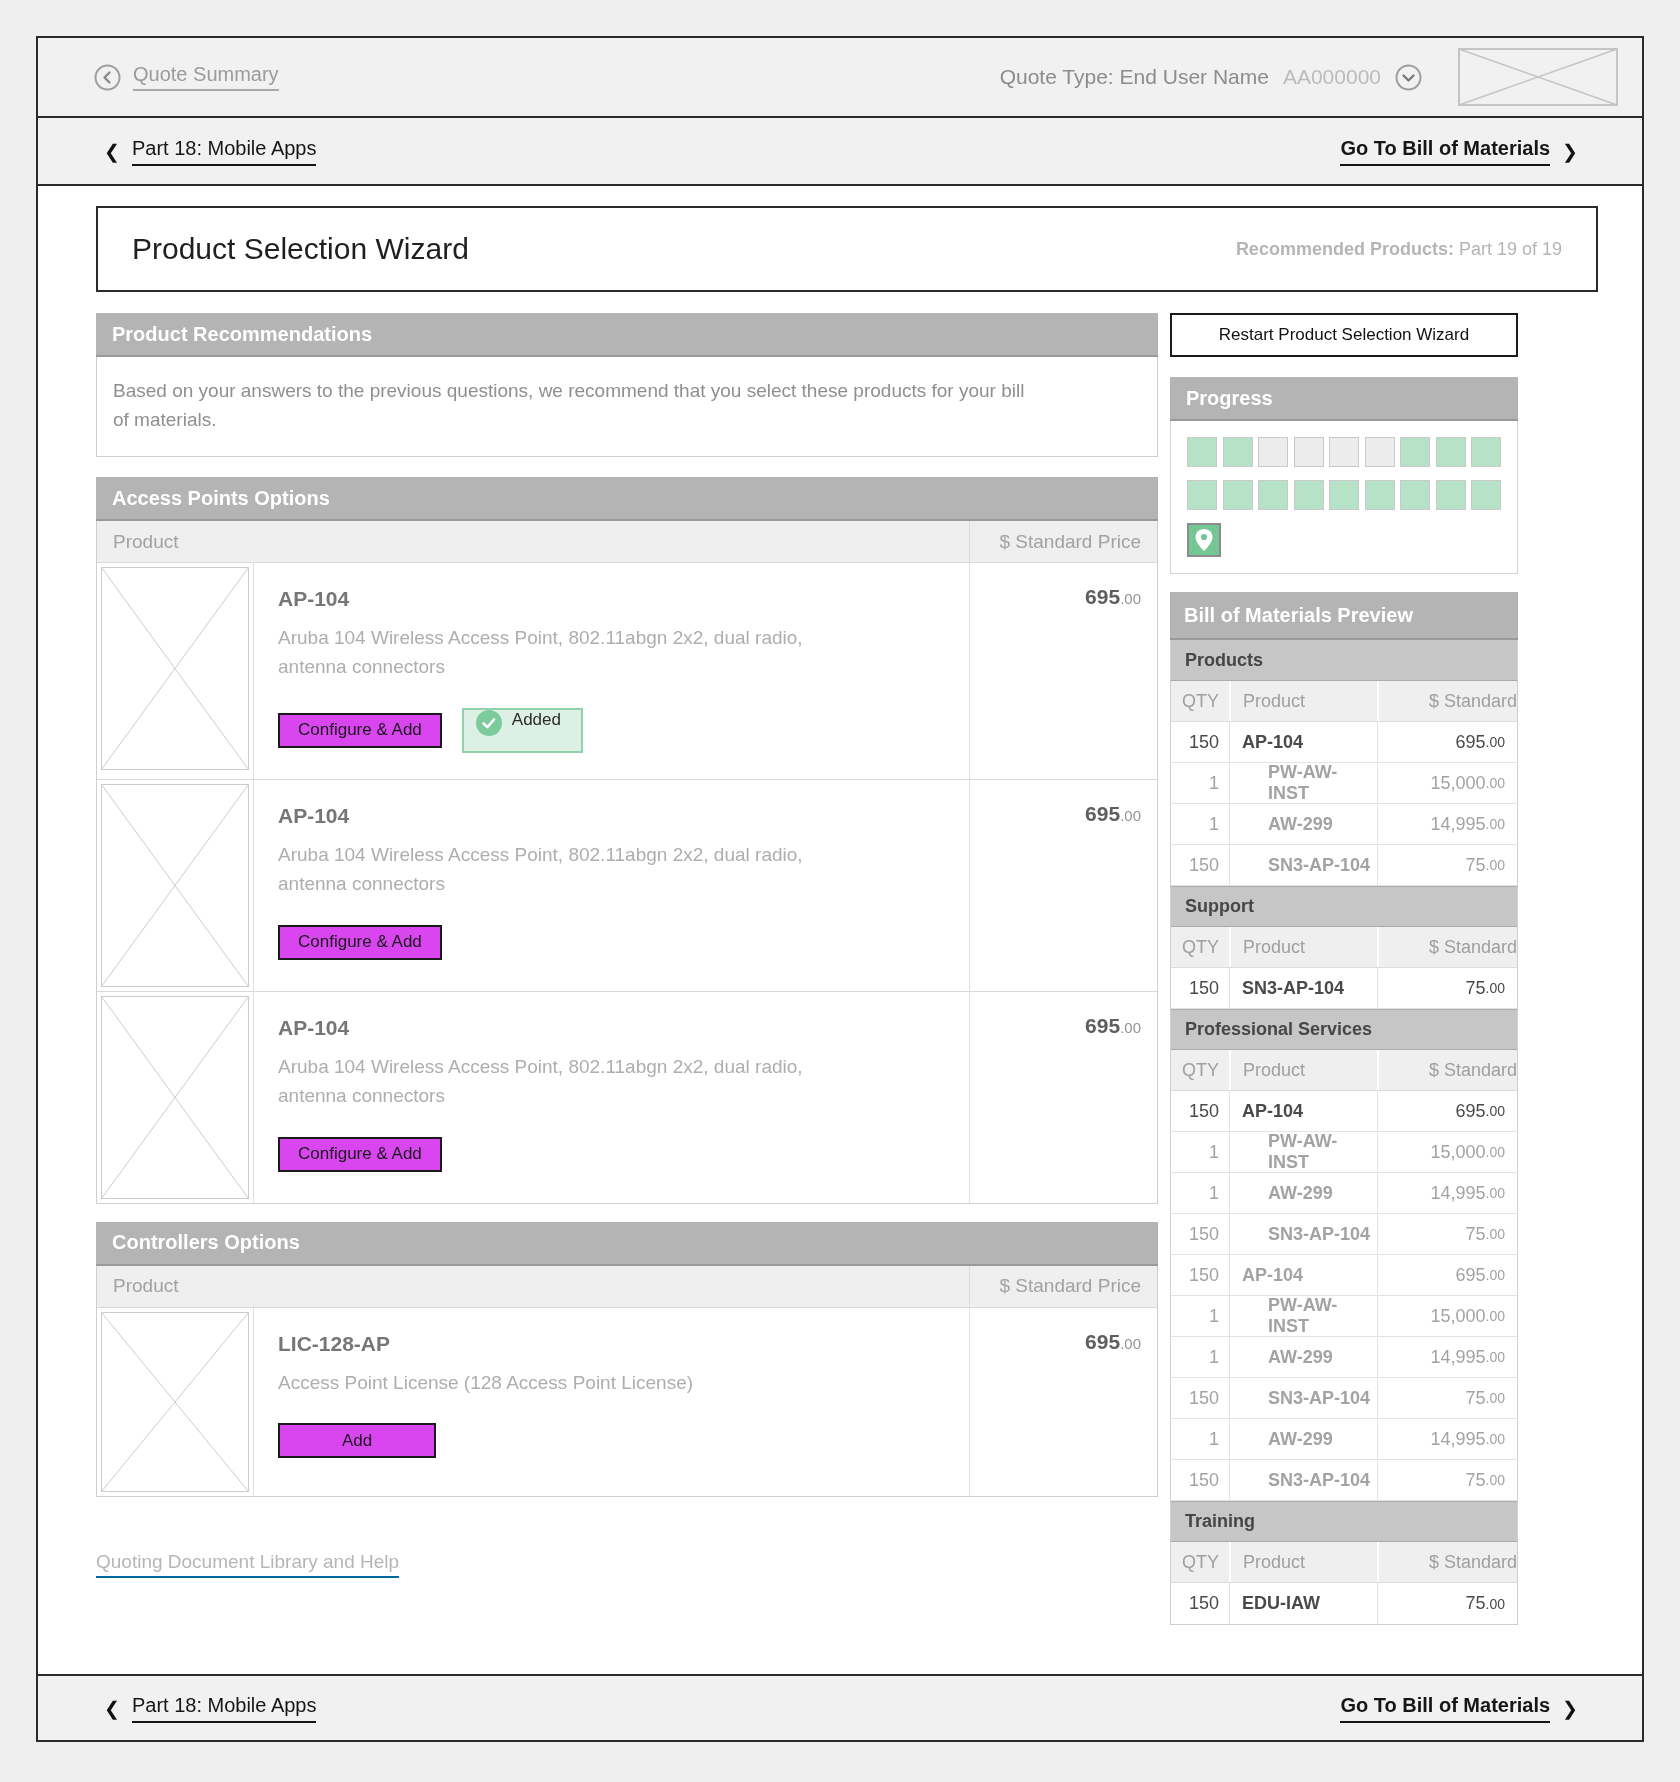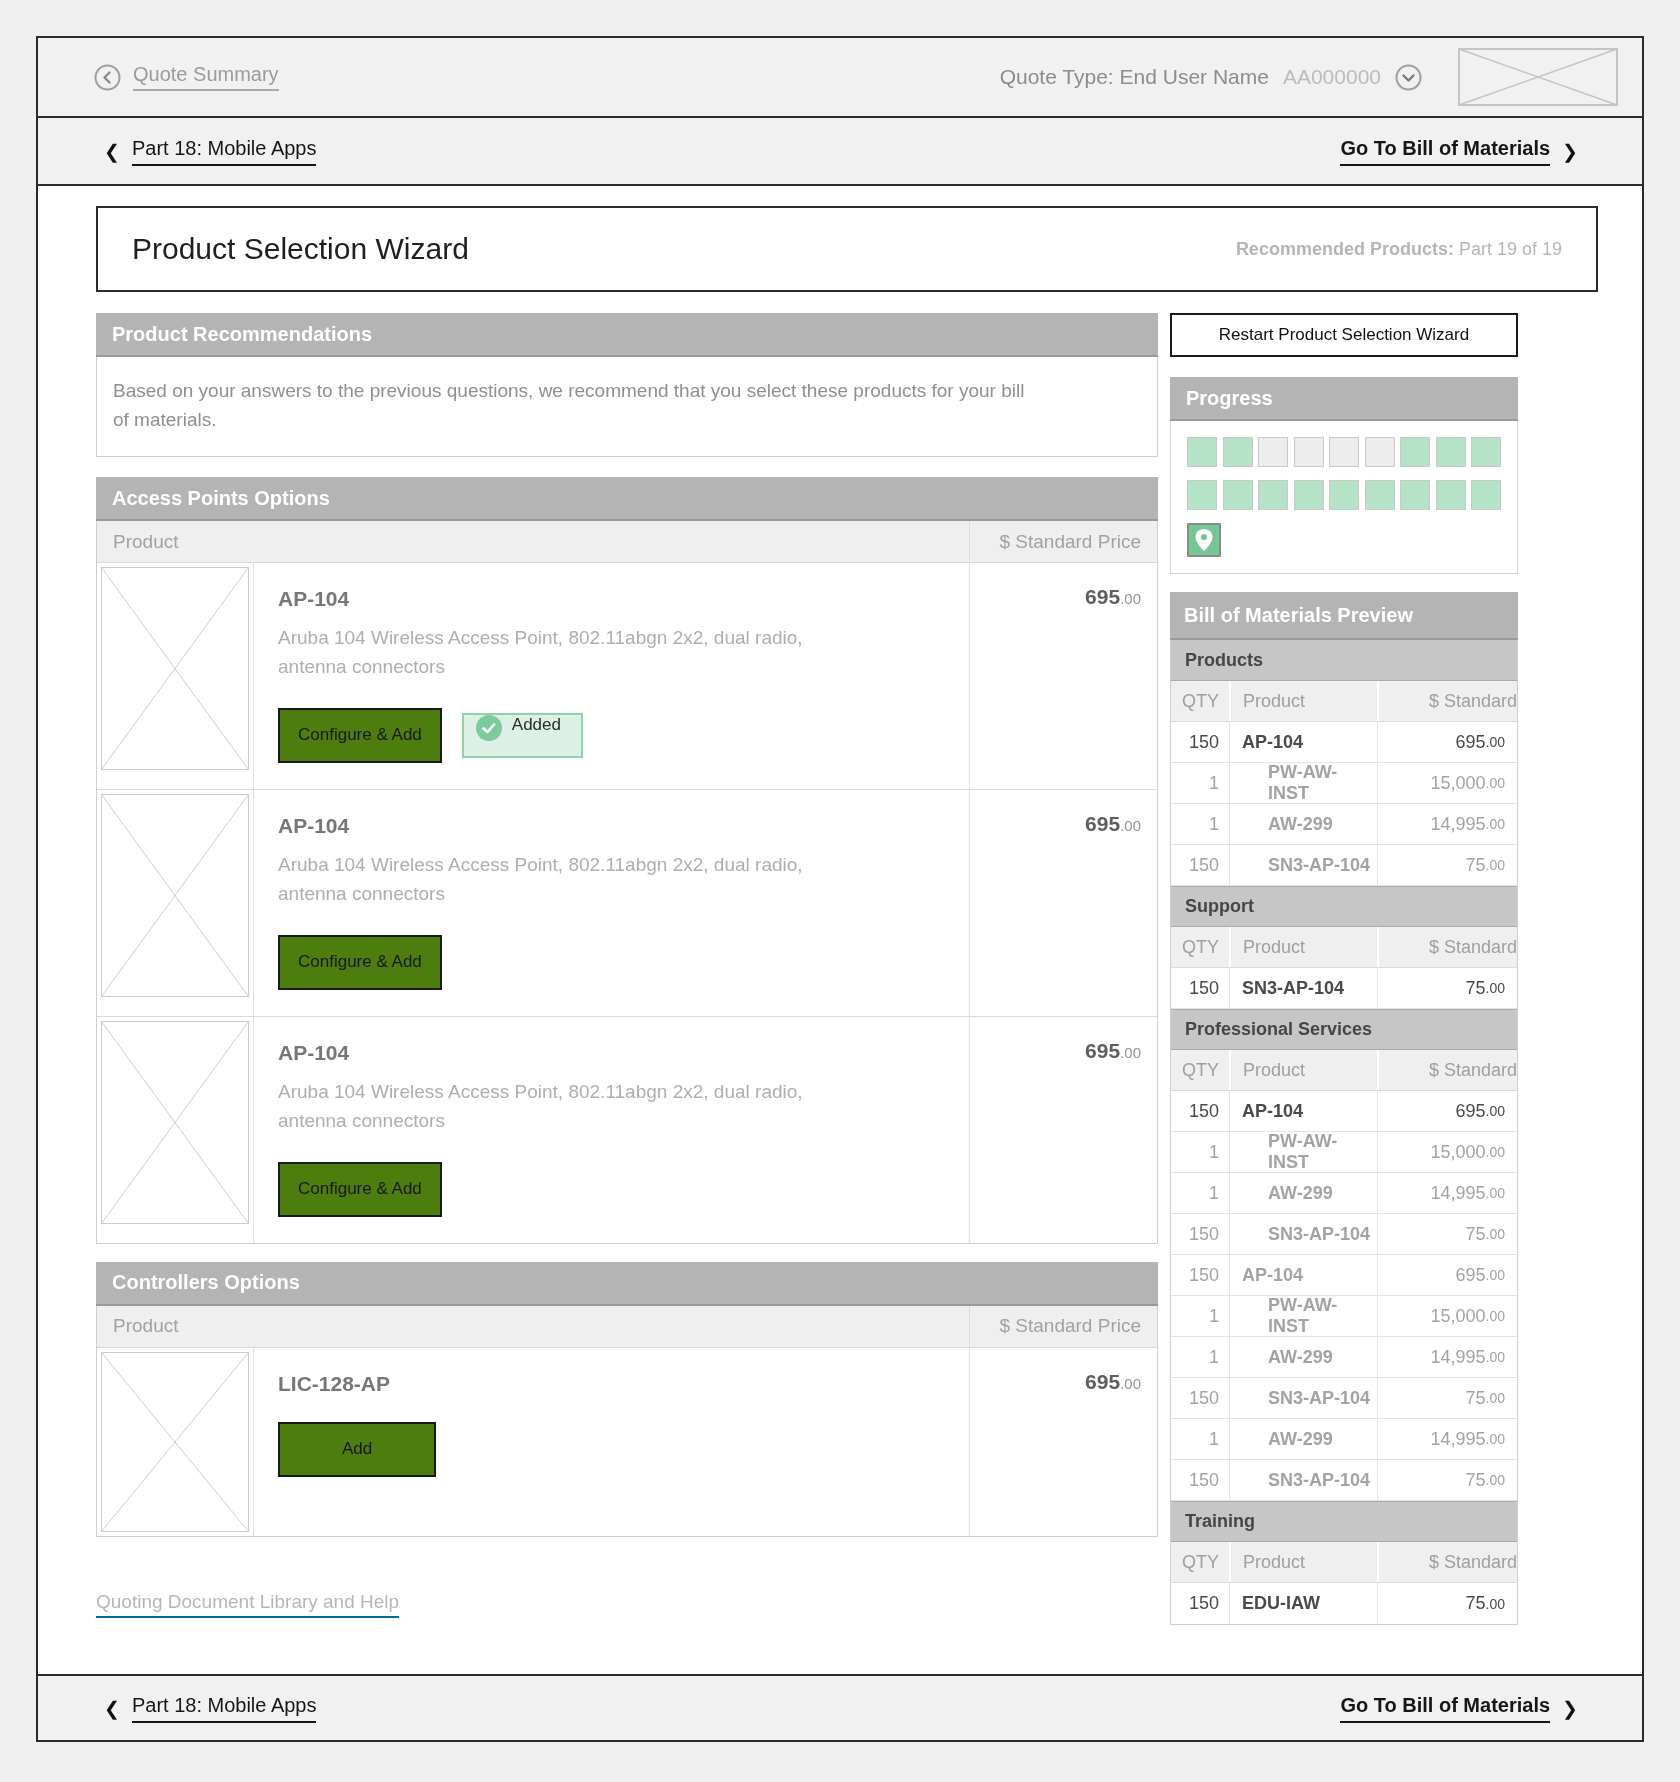--- a/index.html
+++ b/index.html
@@ -84,22 +84,22 @@
   }
   .prow { display: flex; border-bottom: 1px solid #d9d9d9; }
   .prow:last-child { border-bottom: none; }
   .prow-img { width: 157px; flex: 0 0 auto; border-right: 1px solid #e0e0e0; padding: 4px; }
   .prow-img svg { display: block; width: 100%; }
   .prow-info { flex: 1 1 auto; padding: 24px 20px 26px 24px; }
   .prow-name { font-size: 21px; font-weight: bold; color: #767676; }
   .prow-desc { margin-top: 12px; font-size: 19px; color: #aeaeae; line-height: 1.55; max-width: 545px; }
   .prow-actions { margin-top: 26px; display: flex; align-items: center; gap: 20px; }
   .wire-btn {
-    border: 2px solid #1a1a1a; background: #4d7c0f; color: #1a1a1a;
-    font-size: 17px; font-family: inherit; height: 55px; min-width: 158px;
+    border: 2px solid #1a1a1a; background: #d946ef; color: #1a1a1a;
+    font-size: 17px; font-family: inherit; height: 35px; min-width: 158px;
     padding: 0 18px; cursor: pointer; display: inline-flex; align-items: center; justify-content: center;
   }
   .added-badge {
     height: 45px; padding: 0 20px 0 12px; display: inline-flex; gap: 10px;
     background: #dcf0e5; border: 2px solid #8fd2ab; color: #2b2b2b; font-size: 17px;
   }
   .prow-price {
     width: 188px; flex: 0 0 auto; border-left: 1px solid #e0e0e0;
     text-align: right; padding: 22px 16px 0 0;
   }
@@ -299,20 +299,21 @@
         <div class="prow">
           <div class="prow-img">
   <svg viewBox="0 0 149 180" preserveAspectRatio="none" style="height:180px">
     <rect x="0.5" y="0.5" width="148" height="179" fill="none" stroke="#cccccc" stroke-width="1"></rect>
     <line x1="0.5" y1="0.5" x2="148.5" y2="179.5" stroke="#cccccc" stroke-width="1"></line>
     <line x1="148.5" y1="0.5" x2="0.5" y2="179.5" stroke="#cccccc" stroke-width="1"></line>
   </svg>
                   </div>
           <div class="prow-info">
             <div class="prow-name">LIC-128-AP</div>
+            <div class="prow-desc">Access Point License (128 Access Point License)</div>
             <div class="prow-actions">
               <button class="wire-btn">Add</button>
 
             </div>
           </div>
           <div class="prow-price">
             <span class="price-int">695</span><span class="price-cents">.00</span>
           </div>
         </div>
     </div>

